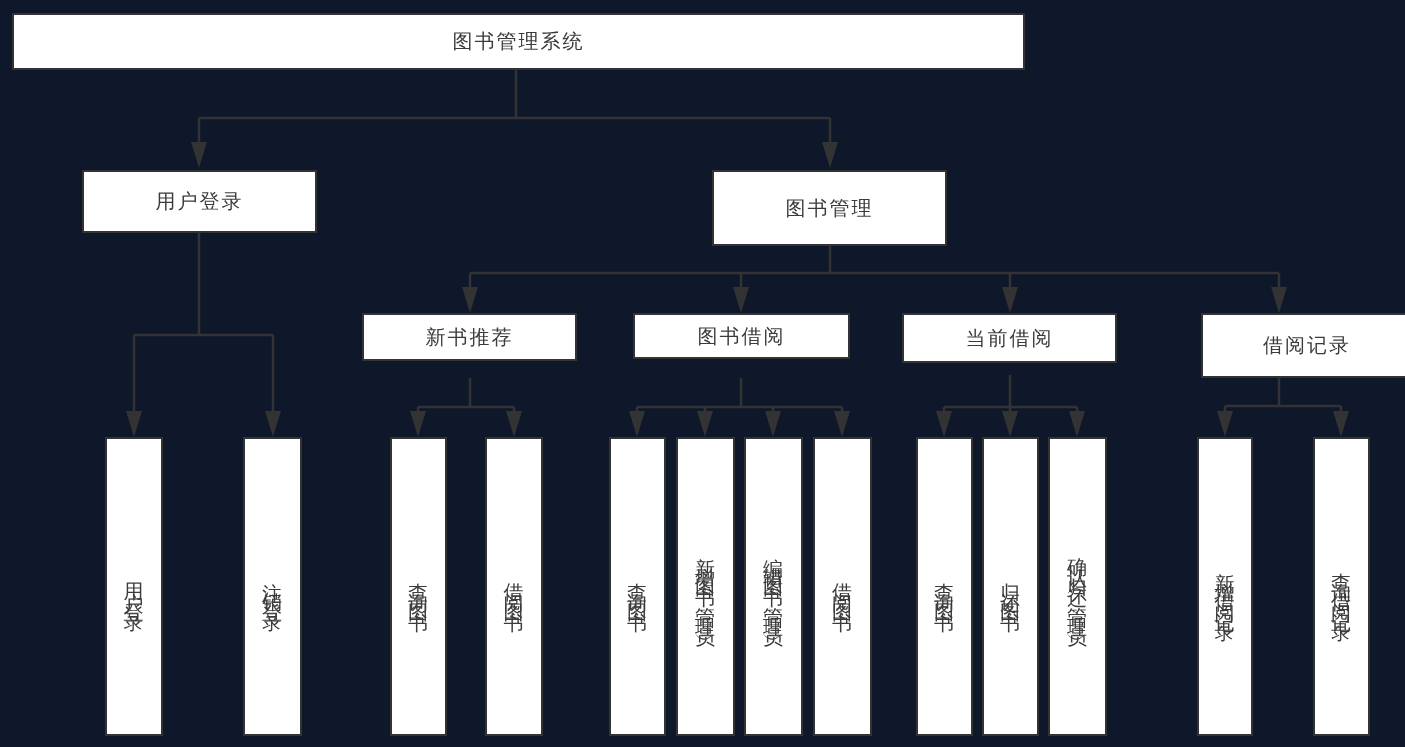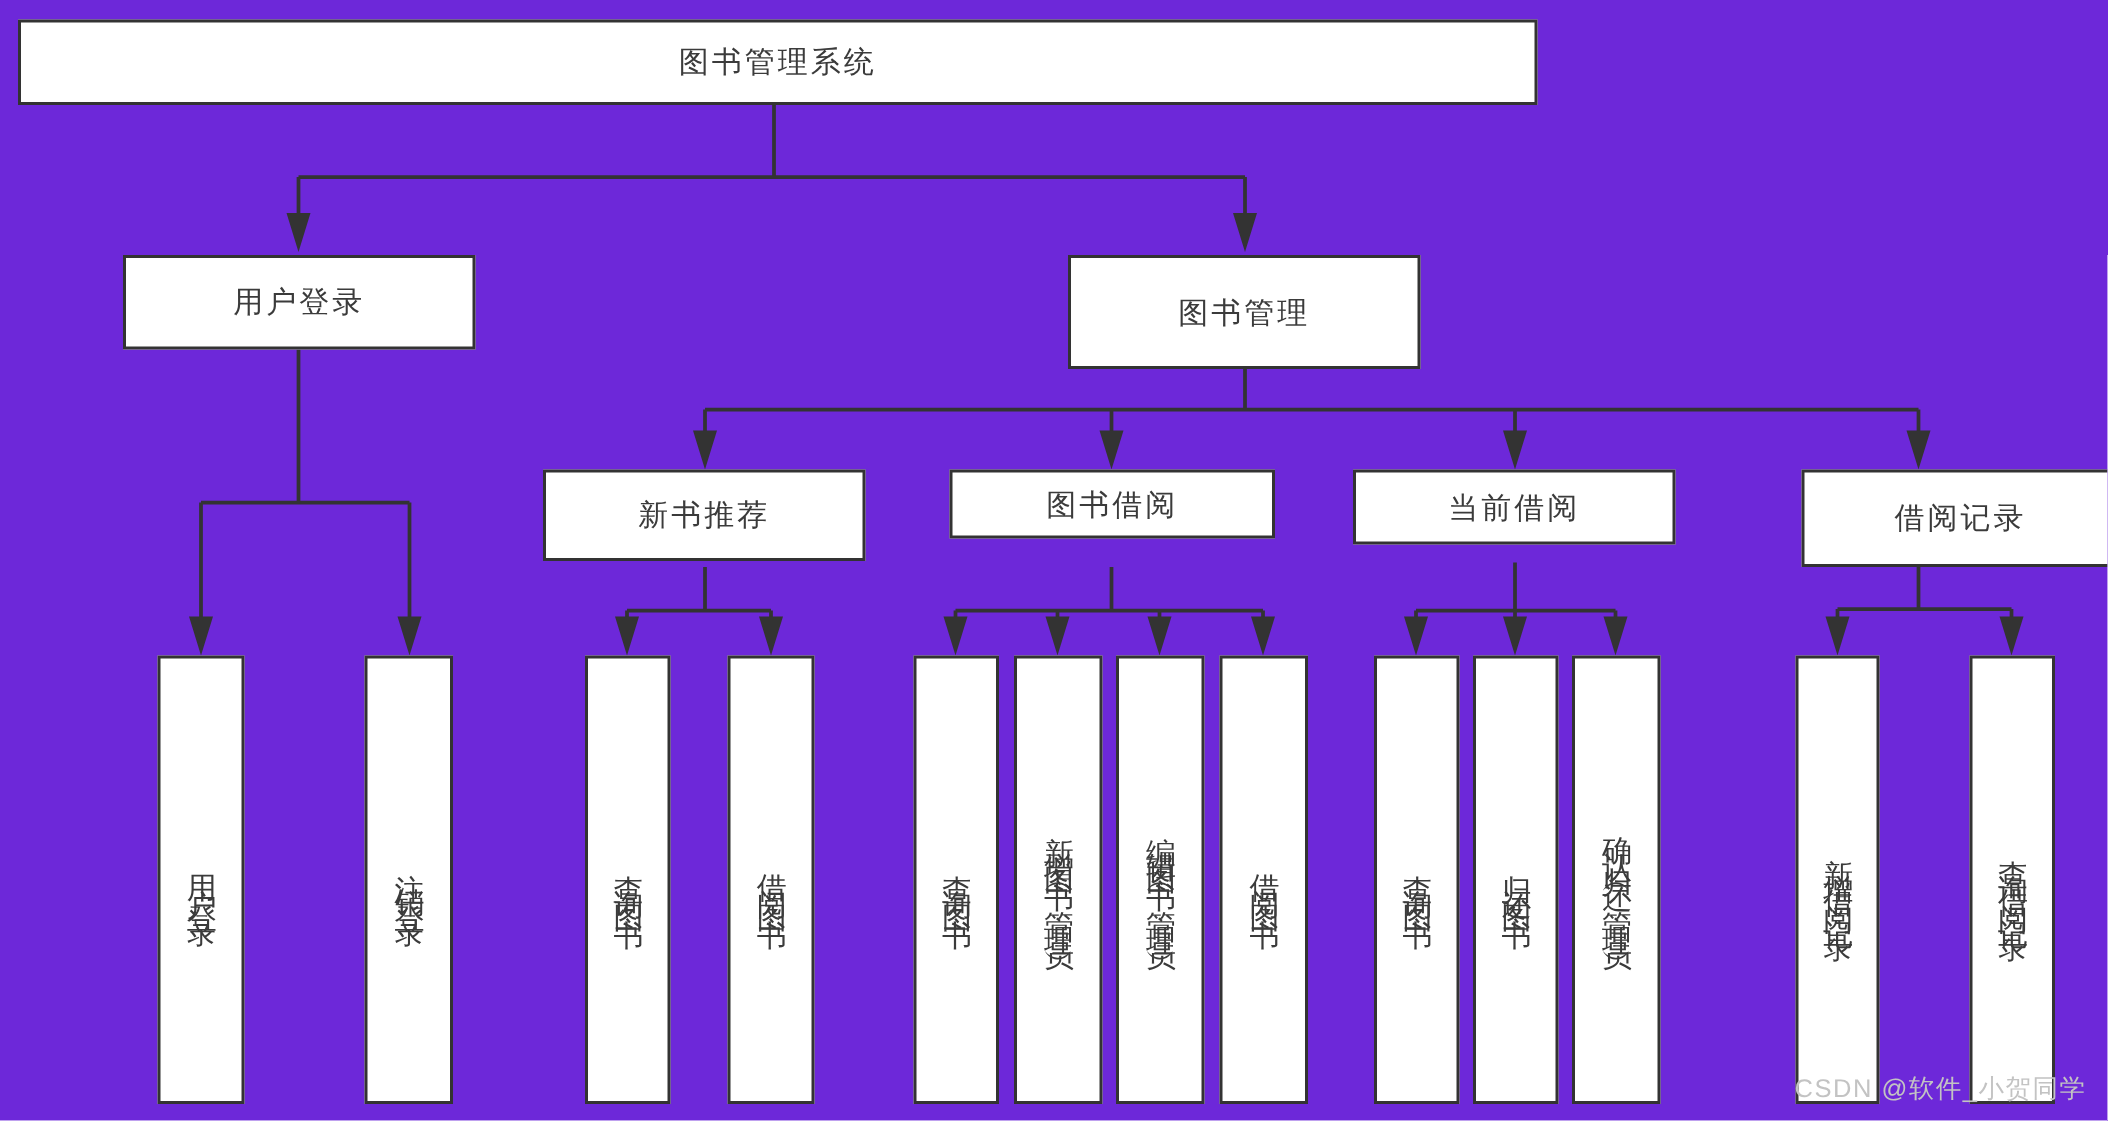--- a/index.html
+++ b/index.html
@@ -1,21 +1,21 @@
 <!DOCTYPE html>
 <html><head>
 <meta charset="utf-8">
 <title>图书管理系统</title>
 <style>
   html, body { margin: 0; padding: 0; background: #ffffff; }
   .canvas {
     position: relative;
     width: 1405px;
     height: 747px;
-    background: #6d28d9;
+    background: #0f172a;
     font-family: "Liberation Sans", sans-serif;
     overflow: hidden;
   }
   .connectors {
     position: absolute;
     left: 0; top: 0;
     width: 1405px; height: 747px;
     pointer-events: none;
   }
   .box {
@@ -76,21 +76,21 @@
              M944 437 L936 411 L952 411 Z  M1010 437 L1002 411 L1018 411 Z
              M1077 437 L1069 411 L1085 411 Z
              M1225 437 L1217 411 L1233 411 Z  M1341 437 L1333 411 L1349 411 Z"></path>
   </svg>
 
   <div class="box hbox" style="left:12px; top:13px; width:1013px; height:57px;">图书管理系统</div>
 
   <div class="box hbox" style="left:82px; top:170px; width:235px; height:63px;">用户登录</div>
   <div class="box hbox" style="left:712px; top:170px; width:235px; height:76px;">图书管理</div>
 
-  <div class="box hbox" style="left:362px; top:313px; width:215px; height:61px;">新书推荐</div>
+  <div class="box hbox" style="left:362px; top:313px; width:215px; height:48px;">新书推荐</div>
   <div class="box hbox" style="left:633px; top:313px; width:217px; height:46px;">图书借阅</div>
   <div class="box hbox" style="left:902px; top:313px; width:215px; height:50px;">当前借阅</div>
   <div class="box hbox" style="left:1173px; top:313px; width:212px; height:65px;margin-left:28px;">借阅记录</div>
 
   <div class="box vbox" style="left:105px; top:437px; width:58px; height:299px;">
     <span class="vtext">用户登录</span>
   </div>
   <div class="box vbox" style="left:243px; top:437px; width:59px; height:299px;">
     <span class="vtext">注销登录</span>
   </div>
@@ -125,15 +125,14 @@
     <span class="vtext">确认归还（管理员）</span>
   </div>
 
   <div class="box vbox" style="left:1197px; top:437px; width:56px; height:299px;">
     <span class="vtext">新增借阅记录</span>
   </div>
   <div class="box vbox" style="left:1313px; top:437px; width:57px; height:299px;">
     <span class="vtext">查询借阅记录</span>
   </div>
 
-  <div class="watermark">CSDN @软件_小贺同学</div>
 
 </div>
 
 </body></html>

